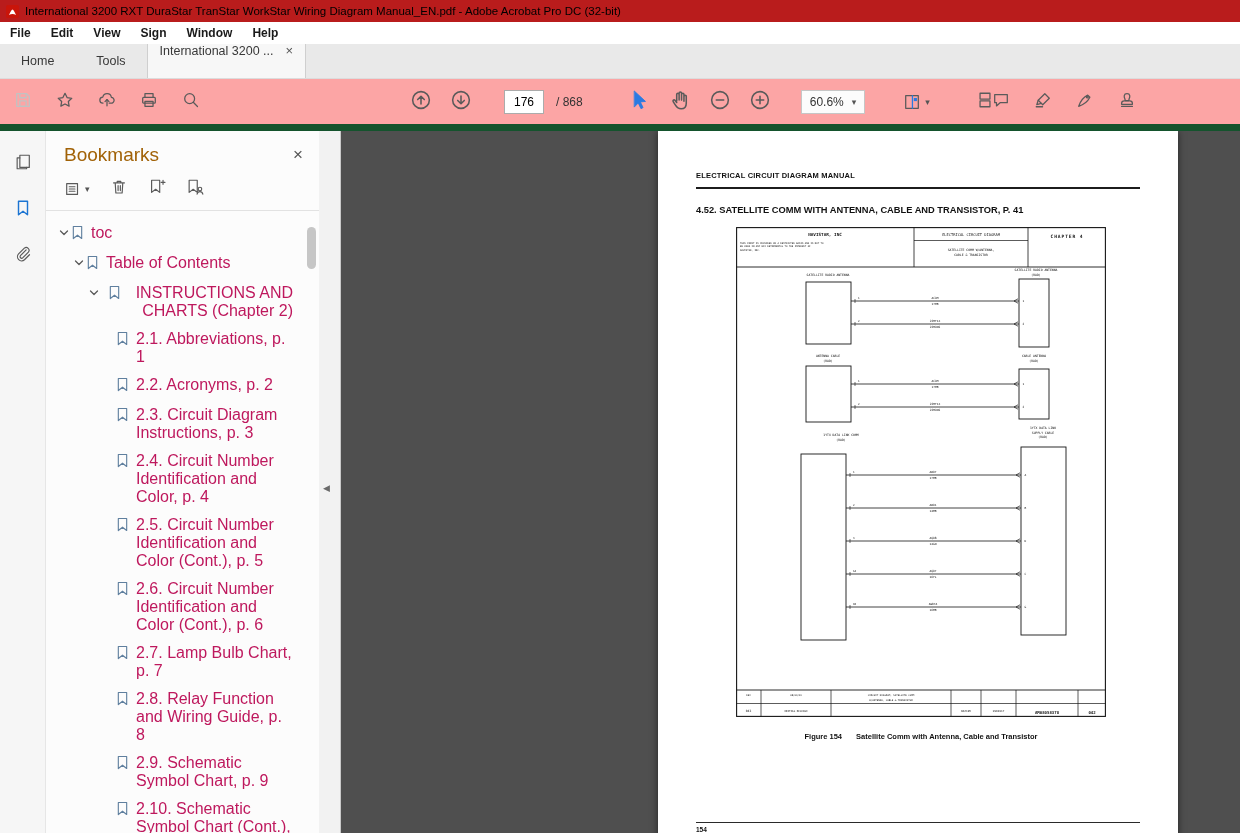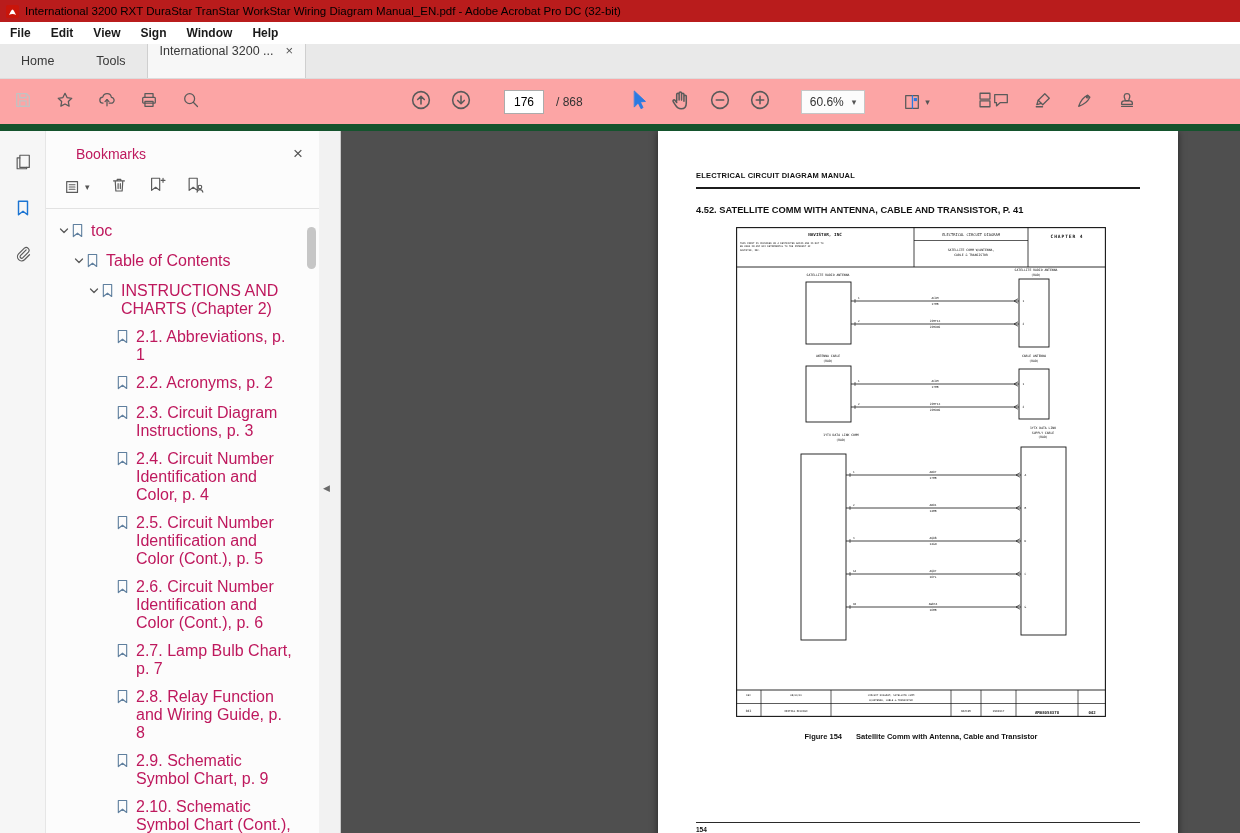--- a/index.html
+++ b/index.html
@@ -22,21 +22,21 @@
   .pageinput{width:34px;height:20px;border:1px solid #ababab;background:#fff;font-size:12px;text-align:center;font-family:"Liberation Sans",sans-serif;margin-left:14px;}
   .pagetotal{font-size:12px;color:#333;margin-left:-6px;}
   .gapbig{margin-left:28px;}
   .zoombox{margin-left:12px;display:flex;align-items:center;gap:8px;border:1px solid #c6c6c6;background:#fcfcfc;height:22px;padding:0 8px;font-size:12px;color:#333;}
   .caret{font-size:9px;color:#555;}
   .fitgroup{margin-left:20px;display:flex;align-items:center;gap:4px;}
   .body{display:flex;height:709px;}
   .rail{width:45px;background:#f6f6f6;border-right:1px solid #e6e6e6;display:flex;flex-direction:column;align-items:center;padding-top:22px;gap:24px;}
   .panel{width:273px;background:#fcfcfc;position:relative;display:flex;flex-direction:column;}
   .panel-head{display:flex;align-items:center;justify-content:space-between;padding:13px 16px 6px 18px;}
-  .panel-title{font-size:14px;color:#be185d;margin-left:12px;}
+  .panel-title{font-size:19px;color:#a16207;}
   .panel-icons{display:flex;align-items:center;gap:20px;padding:6px 0 10px 18px;border-bottom:1px solid #e2e2e2;}
   .pic{width:18px;height:18px;stroke:#5a5a5a;fill:none;stroke-width:1.3;stroke-linecap:round;stroke-linejoin:round;}
   .tree{flex:1;overflow:hidden;padding-top:8px;}
   .bm-row{display:flex;align-items:flex-start;padding-top:5px;padding-bottom:5px;padding-right:26px;}
   .chevwrap{width:15px;flex:none;display:flex;justify-content:center;}
   .chev{width:12px;height:12px;margin-top:3px;}
   .bmicwrap{width:20px;flex:none;}
   .bmic{width:13px;height:15px;margin-top:1px;}
   .bm-label{font-size:16px;line-height:18px;color:#be185d;}
   .panel-scroll{position:absolute;right:3px;top:96px;width:9px;height:42px;background:#c6c6c6;border-radius:5px;}
@@ -228,21 +228,21 @@
           <span class="chevwrap">
             <svg viewBox="0 0 12 12" class="chev">
               <path d="M2.5 4l3.5 3.5L9.5 4" fill="none" stroke="#5a5a5a" stroke-width="1.3" stroke-linecap="round" stroke-linejoin="round"></path>
             </svg>
           </span>
           <span class="bmicwrap"><svg viewBox="0 0 14 16" class="bmic">
               <path d="M2.5 1.5h9v13L7 10.9 2.5 14.5z" fill="none" stroke="#5f7f9e" stroke-width="1.2" stroke-linejoin="round"></path>
             </svg></span>
           <span class="bm-label">Table of Contents</span>
         </div>
-        <div class="bm-row" style="padding-left: 40px;">
+        <div class="bm-row" style="padding-left: 40px; text-align: right;">
           <span class="chevwrap">
             <svg viewBox="0 0 12 12" class="chev">
               <path d="M2.5 4l3.5 3.5L9.5 4" fill="none" stroke="#5a5a5a" stroke-width="1.3" stroke-linecap="round" stroke-linejoin="round"></path>
             </svg>
           </span>
           <span class="bmicwrap"><svg viewBox="0 0 14 16" class="bmic">
               <path d="M2.5 1.5h9v13L7 10.9 2.5 14.5z" fill="none" stroke="#5f7f9e" stroke-width="1.2" stroke-linejoin="round"></path>
             </svg></span>
           <span class="bm-label">INSTRUCTIONS AND CHARTS (Chapter 2)</span>
         </div>

